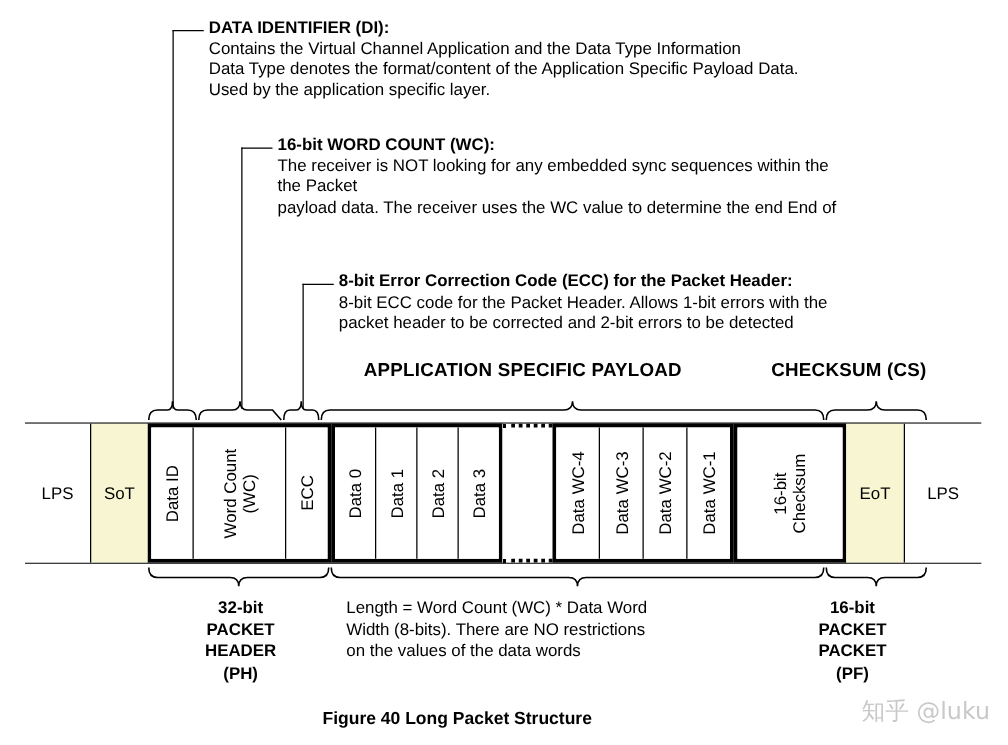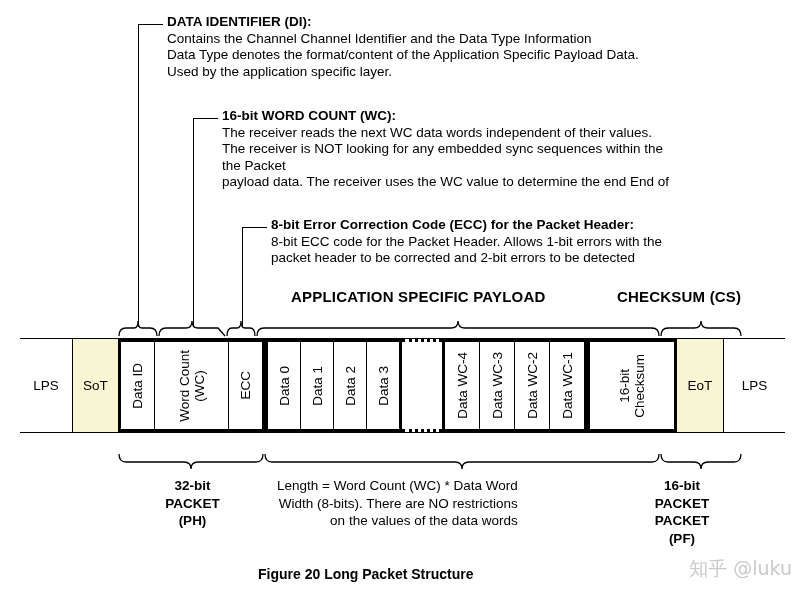--- a/index.html
+++ b/index.html
@@ -29,21 +29,21 @@
   .leadv{position:absolute;width:0;border-left:1.4px solid #000;}
 
   
   .capTop{
     position:absolute;font-size:15px;font-weight:bold;
     letter-spacing:.2px;white-space:nowrap;
   }
 
   
   #bar{
-    position:absolute;left:20px;top:338px;width:765px;height:95px;
+    position:absolute;left:20px;top:338px;width:765px;height:113px;
     box-sizing:border-box;
     border-top:1.4px solid #000;
     border-bottom:1.4px solid #000;
     display:flex;align-items:stretch;
   }
   .cell{
     position:relative;box-sizing:border-box;
     display:flex;align-items:center;justify-content:center;
     font-size:13.5px;
   }
@@ -70,21 +70,21 @@
     border-bottom:3px dotted #000;
     background:#fff;
   }
 
   
   .brace{position:absolute;}
 
   
   .capBot{position:absolute;font-size:13.5px;line-height:17.5px;}
   .capBot .b{font-weight:bold;white-space:nowrap;}
-  .capBot .n{white-space:nowrap;text-align:right;}
+  .capBot .n{white-space:nowrap;}
   .center{text-align:center;}
 
   #figcap{
     position:absolute;left:258px;top:566px;
     font-size:14px;font-weight:bold;white-space:nowrap;
   }
   #watermark{
     position:absolute;right:14px;top:556px;
     font-size:19px;color:#c9c9c9;white-space:nowrap;
     font-family:"DejaVu Sans",sans-serif;
@@ -93,32 +93,31 @@
 </head>
 <body>
 
 <div class="stage">
 
   <div class="leadh" style="left:138px;top:24px;width:25px;"></div>
   <div class="leadv" style="left:138px;top:24px;height:303px;"></div>
   <div class="note" style="left:167px;top:14px;">
     <div class="title">DATA IDENTIFIER (DI):</div>
     <div class="body">
-      <div>Contains the Channel Channel Identifier and the Data Type Information</div>
+      <div>Contains the Virtual Channel Application and the Data Type Information</div>
       <div>Data Type denotes the format/content of the Application Specific Payload Data.</div>
       <div>Used by the application specific layer.</div>
     </div>
   </div>
 
   <div class="leadh" style="left:193px;top:118px;width:25px;"></div>
   <div class="leadv" style="left:193px;top:118px;height:209px;"></div>
   <div class="note" style="left:222px;top:108px;">
     <div class="title">16-bit WORD COUNT (WC):</div>
     <div class="body">
-      <div>The receiver reads the next WC data words independent of their values.</div>
       <div>The receiver is NOT looking for any embedded sync sequences within the</div>
       <div>the Packet</div>
       <div>payload data. The receiver uses the WC value to determine the end End of</div>
     </div>
   </div>
 
   <div class="leadh" style="left:242px;top:227px;width:25px;"></div>
   <div class="leadv" style="left:242px;top:227px;height:100px;"></div>
   <div class="note" style="left:271px;top:217px;">
     <div class="title">8-bit Error Correction Code (ECC) for the Packet Header:</div>
@@ -228,32 +227,33 @@
 
       <path d="M147,1 Q147,9 154,9 L337,9 Q344,9 344,16 Q344,9 351,9 L534,9 Q541,9 541,1"></path>
 
       <path d="M543,1 Q543,9 550,9 L576,9 Q583,9 583,16 Q583,9 590,9 L616,9 Q623,9 623,1"></path>
     </g>
   </svg>
 
   <div class="capBot center" style="left:130px;top:477px;width:125px;">
     <div class="b">32-bit</div>
     <div class="b">PACKET</div>
+    <div class="b">HEADER</div>
     <div class="b">(PH)</div>
   </div>
 
   <div class="capBot" style="left:277px;top:477px;">
     <div class="n">Length = Word Count (WC) * Data Word</div>
     <div class="n">Width (8-bits). There are NO restrictions</div>
     <div class="n">on the values of the data words</div>
   </div>
 
   <div class="capBot center" style="left:622px;top:477px;width:120px;">
     <div class="b">16-bit</div>
     <div class="b">PACKET</div>
     <div class="b">PACKET</div>
     <div class="b">(PF)</div>
   </div>
 
-  <div id="figcap">Figure 20 Long Packet Structure</div>
+  <div id="figcap">Figure 40 Long Packet Structure</div>
   <div id="watermark">知乎 @luku</div>
 
 </div>
 
 </body></html>

